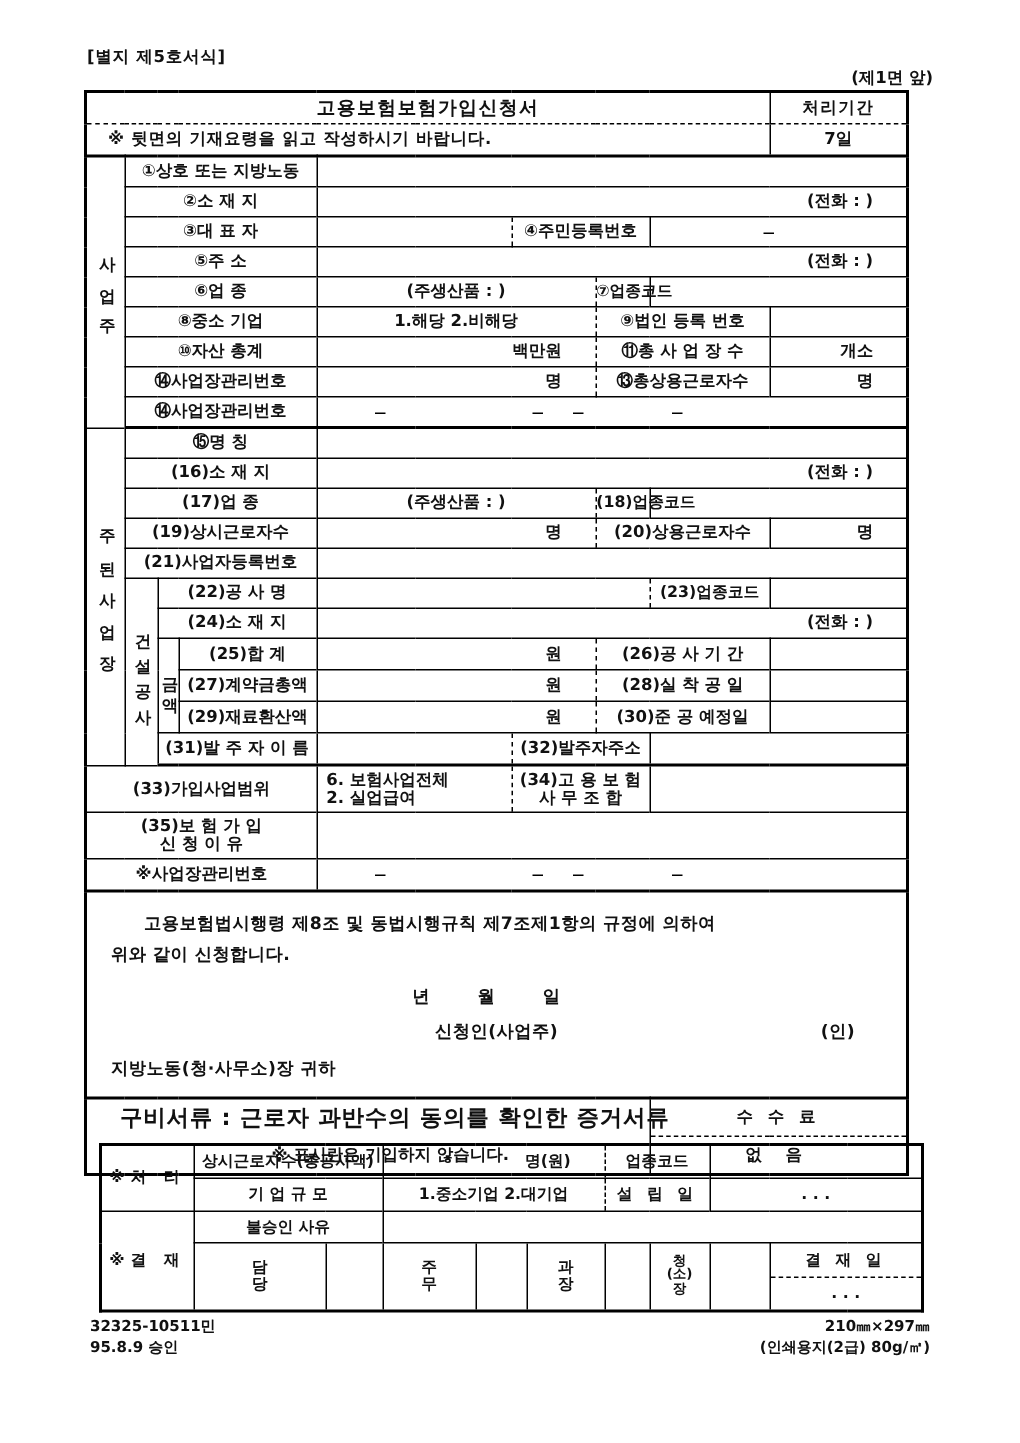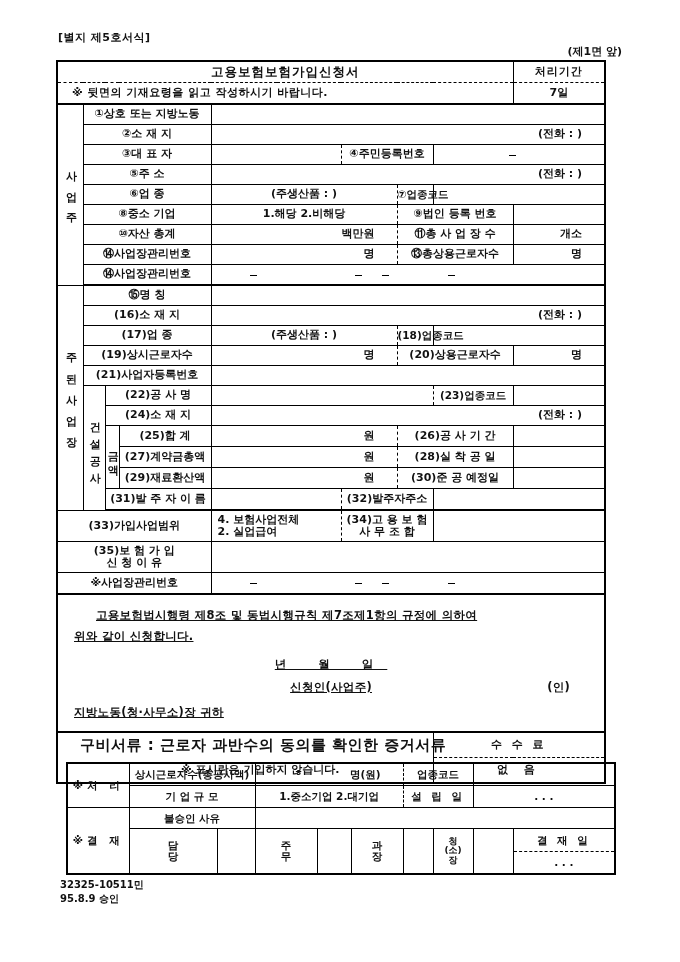--- a/index.html
+++ b/index.html
@@ -124,21 +124,20 @@
   }
   .comb i.blank { border-left: none; }
 
   
   .decl {
     text-align: left;
     font-size: 11.5px;
     line-height: 1.85;
     padding: 10px 16px 8px 16px;
     letter-spacing: 0.3px;
-    text-decoration: underline;
   }
   .decl .p1 { text-indent: 22px; }
   .decl .datum {
     text-align: center;
     letter-spacing: 14px;
     padding-top: 6px;
   }
   .decl .applicant {
     text-align: center;
     padding-top: 2px;
@@ -416,21 +415,21 @@
       <td colspan="2" class="lbl bb2" style="height:20px">(31)발 주 자 이 름</td>
       <td colspan="2" class="bb2 br-dash"></td>
       <td colspan="2" class="lbl bb2 bl-none">(32)발주자주소</td>
       <td colspan="2" class="bb2 br2"></td>
     </tr>
 
     <tr>
       <td colspan="4" class="lbl bl2 bb-dash bt-none" style="height:30px">(33)가입사업범위</td>
       <td colspan="2" class="left bb-dash br-dash bt-none">
         <div class="stack">
-          <div>4.  보험사업전체</div>
+          <div>6.  보험사업전체</div>
           <div>2.  실업급여</div>
         </div>
       </td>
       <td colspan="2" class="lbl bb-dash bl-none bt-none">
         <div class="stack">
           <div>(34)고 용 보 험</div>
           <div>사 무 조 합</div>
         </div>
       </td>
       <td colspan="2" class="bb-dash br2 bt-none">
@@ -579,14 +578,18 @@
         <div class="sm" style="height:21px;line-height:21px">.        .        .</div>
       </td>
     </tr>
   </tbody>
     </table>
 
   <div class="footer-left">
     <div>32325-10511민</div>
     <div>95.8.9 승인</div>
   </div>
+  <div class="footer-right">
+    <div>210㎜×297㎜</div>
+    <div>(인쇄용지(2급) 80g/㎡)</div>
+  </div>
 
 </div>
 
 </body></html>

